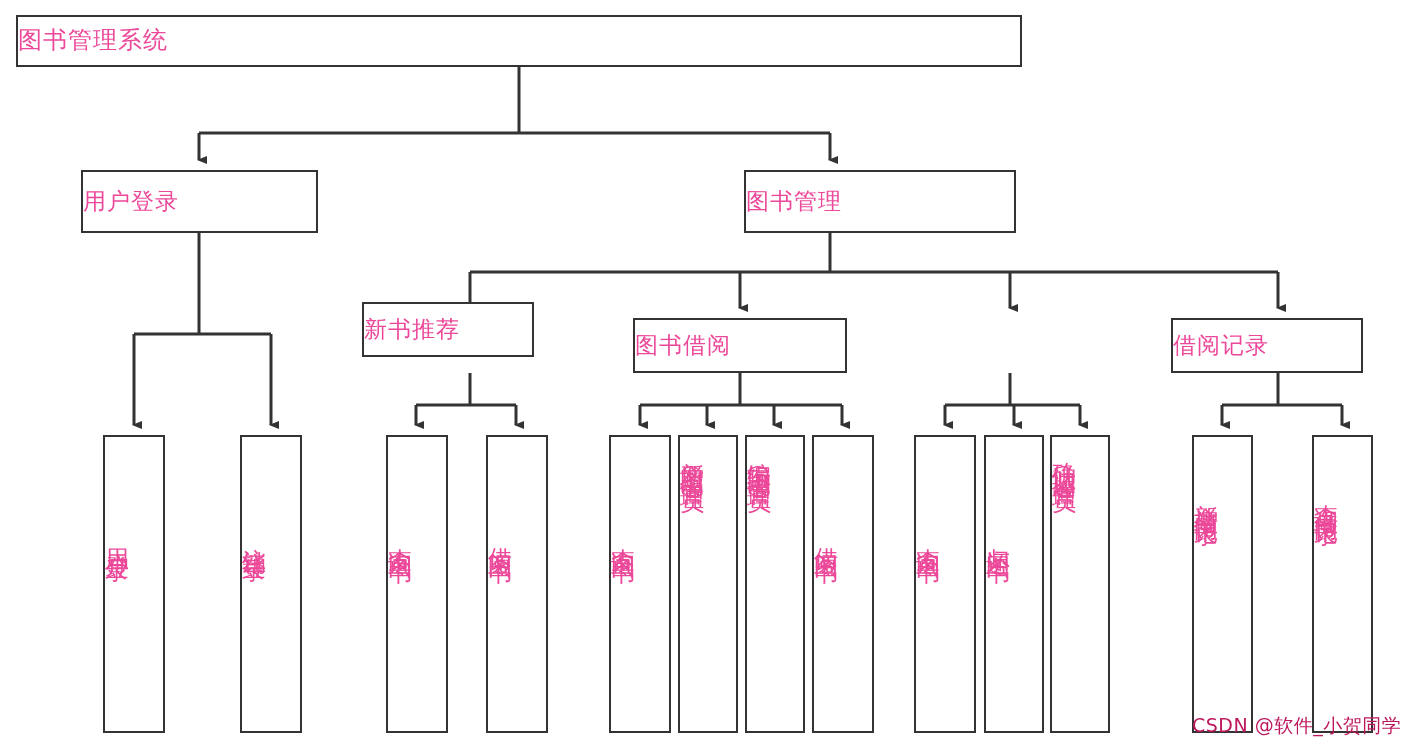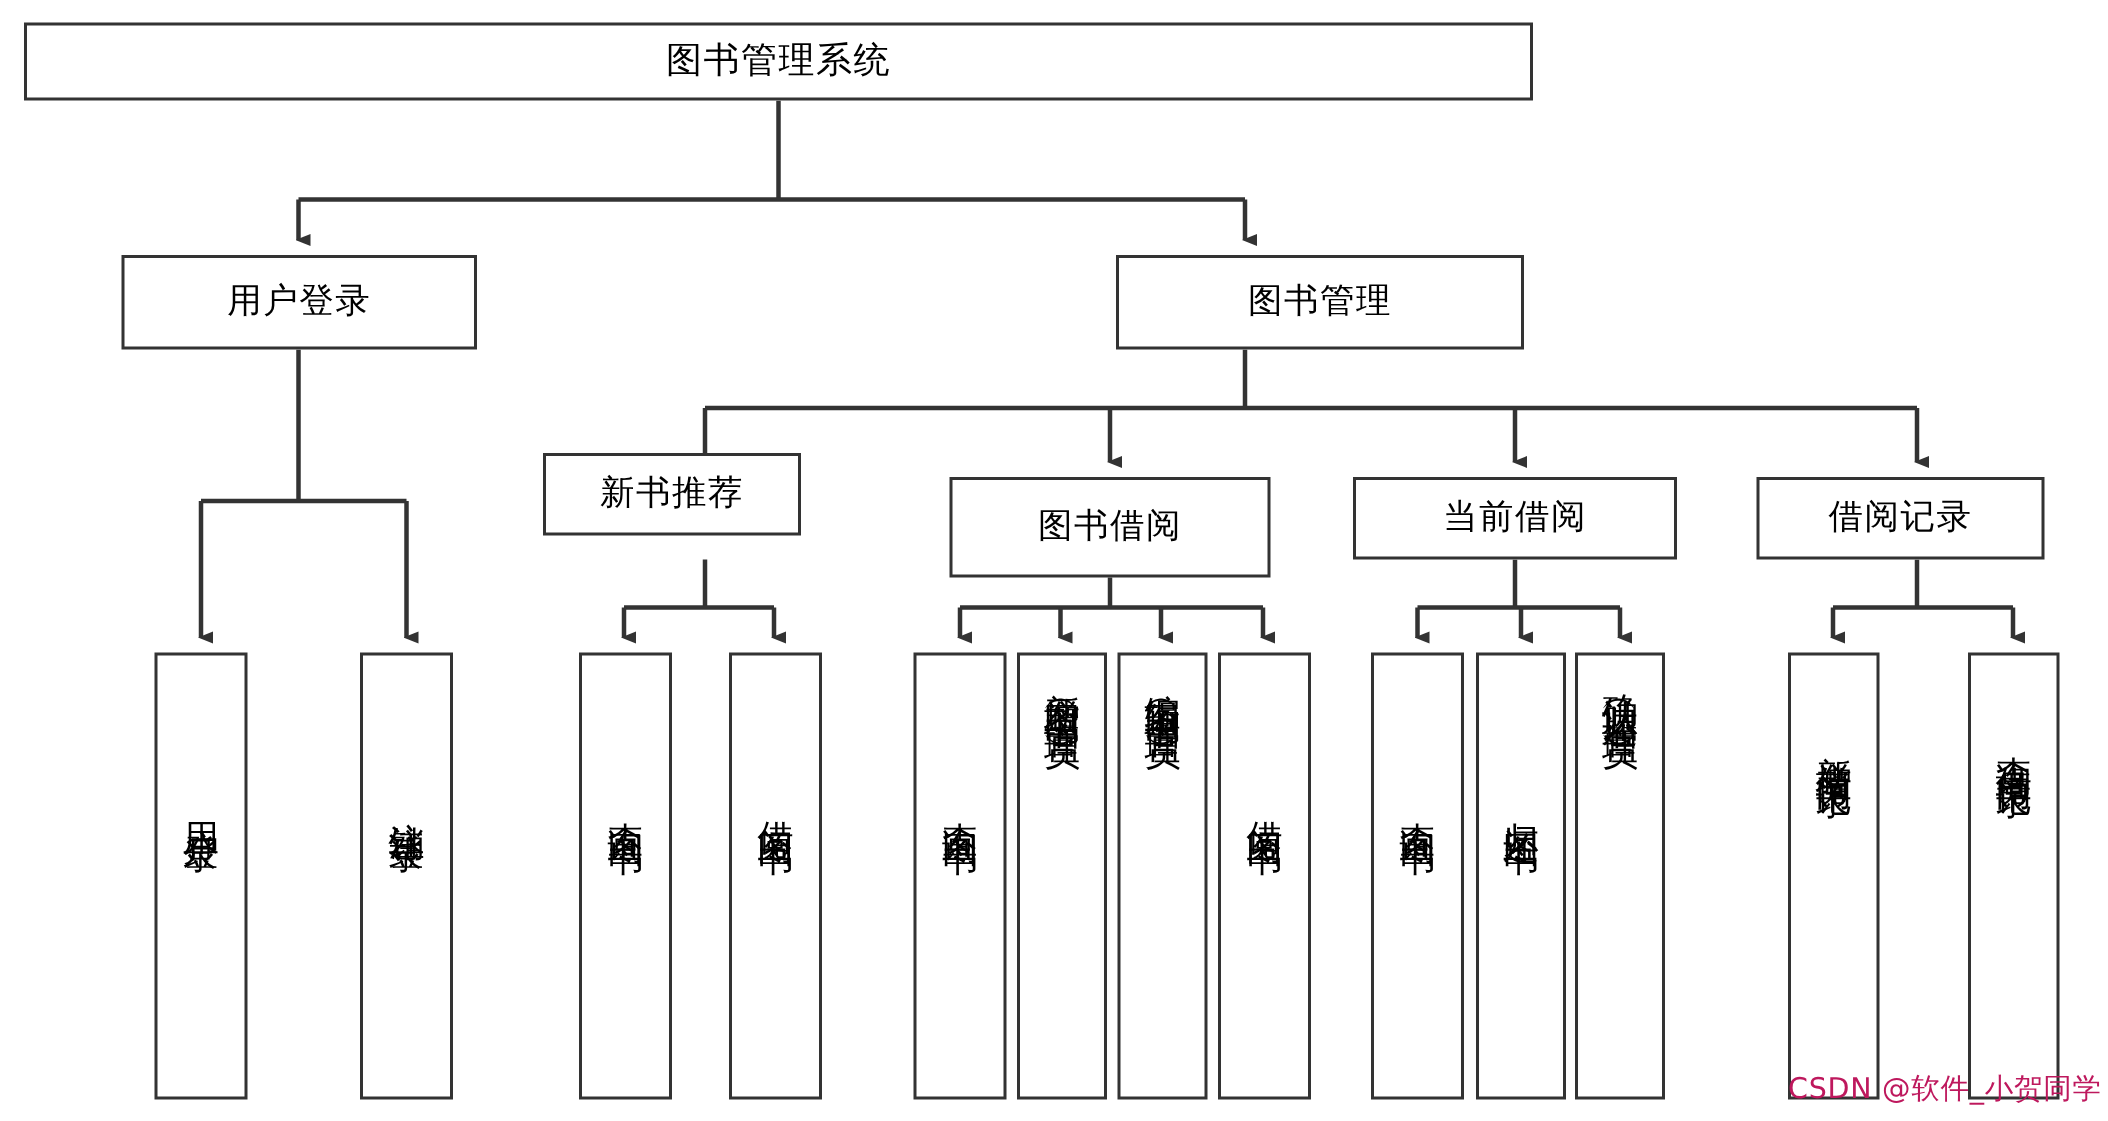--- a/index.html
+++ b/index.html
@@ -20,22 +20,21 @@
     width:1405px;height:747px;
     pointer-events:none;
   }
   .node{
     position:absolute;
     box-sizing:border-box;
     border:2px solid #333333;
     background:#ffffff;
     display:flex;
     align-items:center;
-    justify-content:center;
-    color:#000000;
+    color:#ec4899;
   }
   .node .label{
     display:block;
     text-align:center;
     line-height:1.05;
     white-space:nowrap;
   }
   
   .h-node .label{
     font-size:23px;
@@ -128,27 +127,24 @@
   </div>
 
   <div class="node h-node" style="left:744px;top:170px;width:272px;height:63px;">
     <span class="label">图书管理</span>
   </div>
 
   <div class="node h-node" style="left:362px;top:302px;width:172px;height:55px;">
     <span class="label">新书推荐</span>
   </div>
 
-  <div class="node h-node" style="left:633px;top:318px;width:214px;height:67px;">
+  <div class="node h-node" style="left:633px;top:318px;width:214px;height:55px;">
     <span class="label">图书借阅</span>
   </div>
 
-  <div class="node h-node" style="left:902px;top:318px;width:216px;height:55px;">
-    <span class="label">当前借阅</span>
-  </div>
 
   <div class="node h-node" style="left:1171px;top:318px;width:192px;height:55px;">
     <span class="label">借阅记录</span>
   </div>
 
   <div class="node v-node" style="left:103px;top:435px;width:62px;height:298px;padding-top:92px;">
     <span class="label">用户登录</span>
   </div>
 
   <div class="node v-node" style="left:240px;top:435px;width:62px;height:298px;padding-top:92px;">

